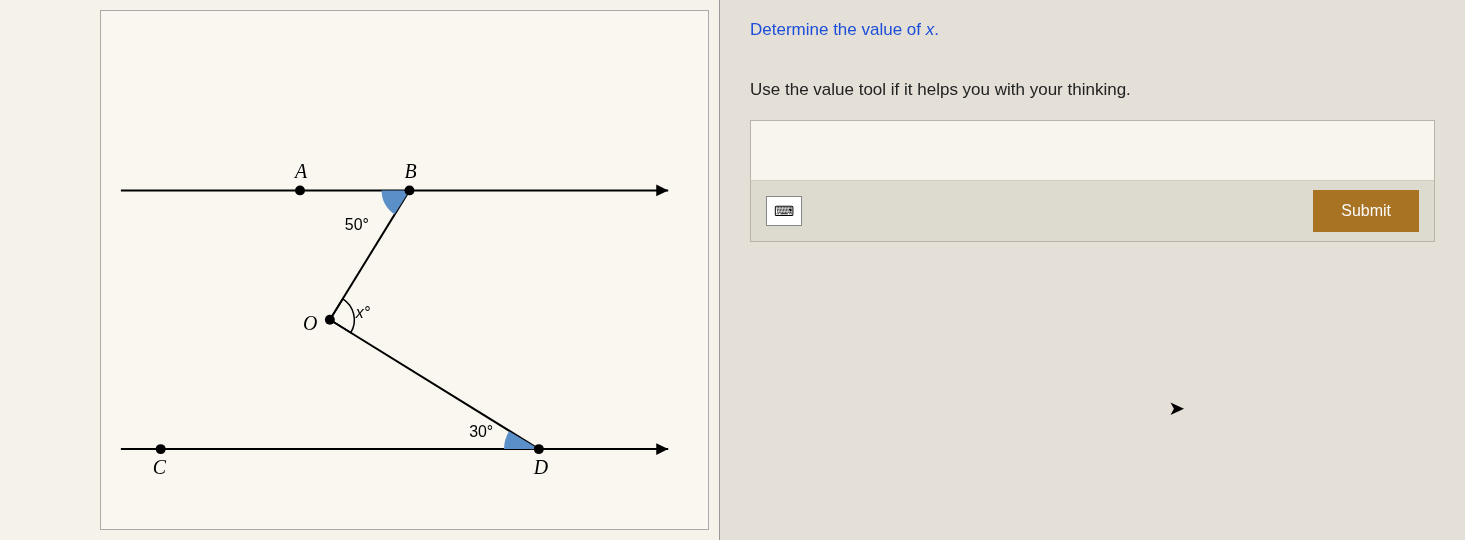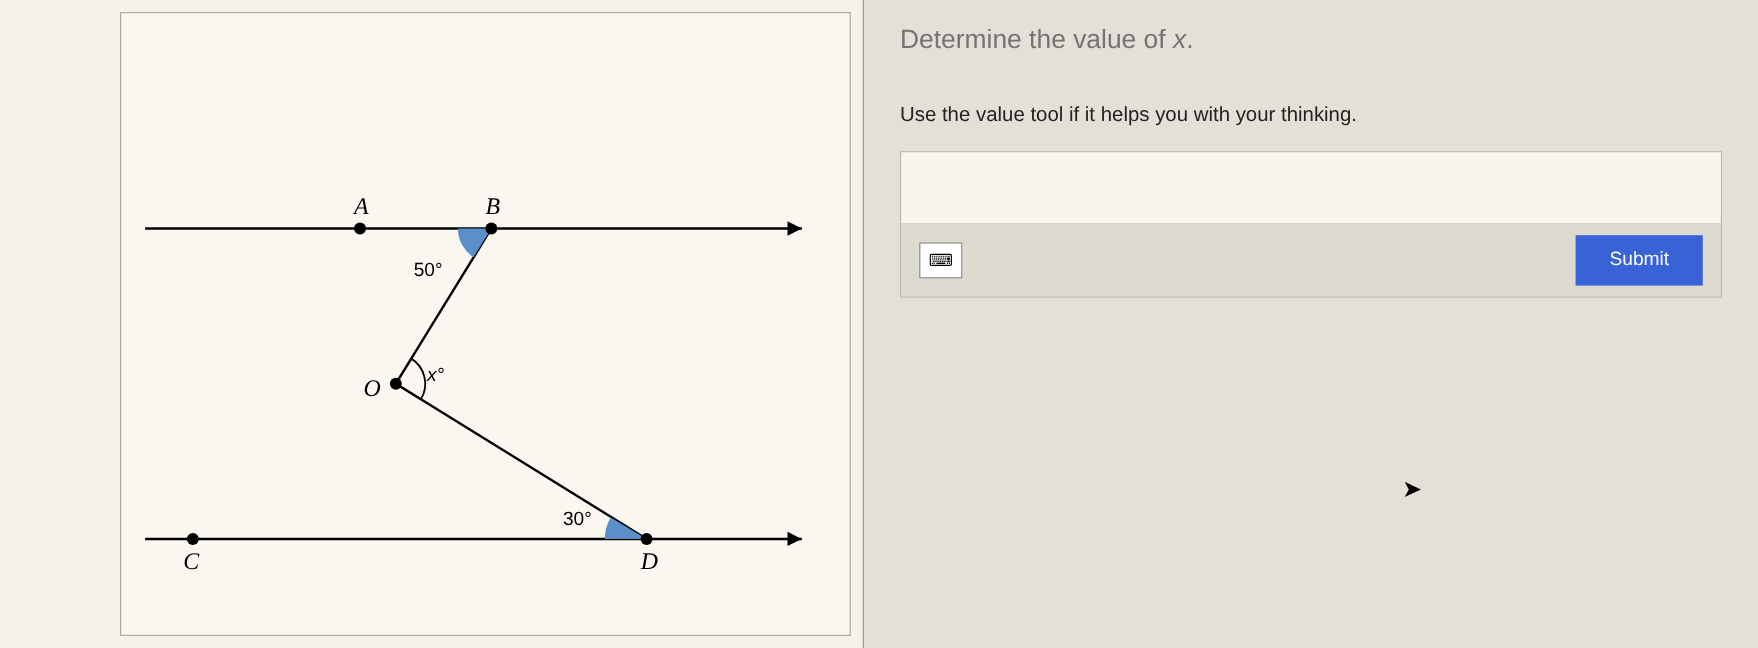--- a/index.html
+++ b/index.html
@@ -37,22 +37,22 @@
       left: 0;
       width: 100%;
       height: 100%;
     }
     .right-panel {
       flex: 1;
       padding: 20px 30px;
       background: #e4e0d8;
     }
     .question-text {
-      font-size: 22px;
-      color: #737373;
+      font-size: 17px;
+      color: #1d4ed8;
       margin-bottom: 40px;
     }
     .question-text .var-x {
       font-style: italic;
     }
     .hint-text {
       font-size: 17px;
       color: #222;
       margin-bottom: 20px;
     }
@@ -82,21 +82,21 @@
       display: flex;
       align-items: center;
       justify-content: center;
       cursor: pointer;
       font-size: 14px;
     }
     .spacer {
       flex: 1;
     }
     .submit-btn {
-      background: #1d4ed8;
+      background: #a16207;
       color: #fff;
       border: none;
       padding: 12px 28px;
       font-size: 16px;
       cursor: pointer;
       opacity: 0.85;
     }
     .cursor-icon {
       position: absolute;
       right: 280px;

